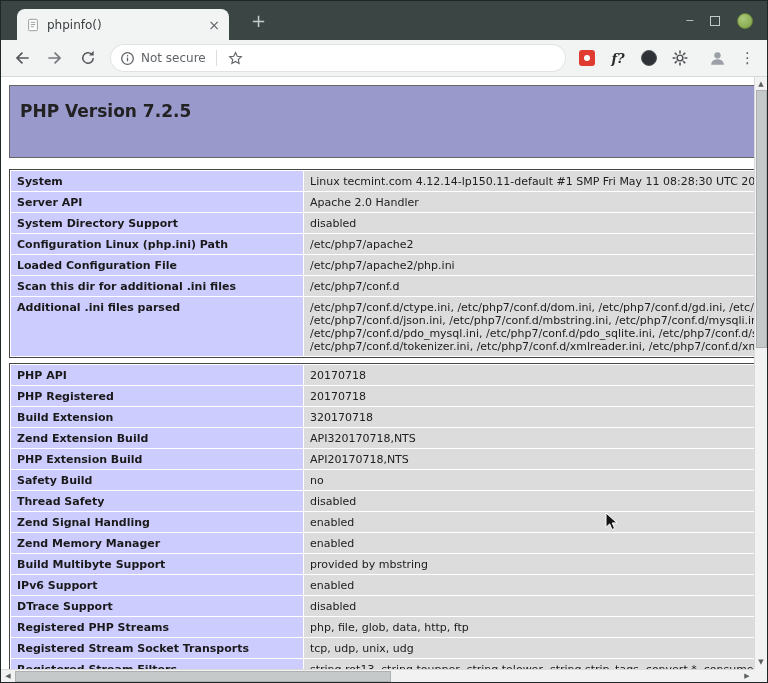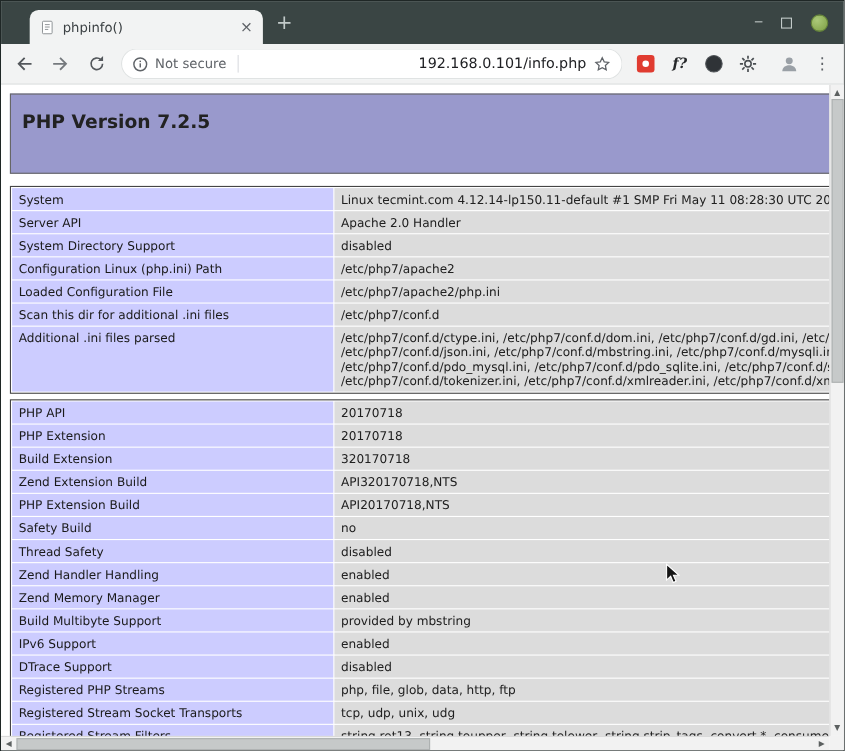--- a/index.html
+++ b/index.html
@@ -3,41 +3,41 @@
 <meta charset="utf-8">
 <style>
   * { margin:0; padding:0; box-sizing:border-box; }
   html,body { width:768px; height:683px; overflow:hidden; background:#d8d8d8;
               font-family:"DejaVu Sans", sans-serif; }
   .window { width:768px; height:683px; border:1px solid #1f2726; background:#fff;
             display:flex; flex-direction:column; position:relative; }
 
   
   .titlebar { flex:0 0 39px; background:#3a4544; position:relative; }
-  .tab { position:absolute; left:26px; top:8px; width:212px; height:31px;
+  .tab { position:absolute; left:16px; top:8px; width:212px; height:31px;
          background:#f2f3f3; border-radius:8px 8px 0 0; display:flex;
          align-items:center; padding:0 9px; gap:7px; }
   .tab-title { font-size:12px; color:#3b4043; flex:1; white-space:nowrap; overflow:hidden; }
   .tab-close { font-size:14px; color:#5f6368; line-height:1; }
   .newtab { position:absolute; left:250px; top:9px; font-size:18px; color:#c2cac9; }
   .winctl { position:absolute; right:14px; top:0; height:39px; display:flex;
             align-items:center; gap:17px; }
   .btn-min { color:#c2cac9; font-size:11px; line-height:1; }
   .btn-restore { width:10px; height:10px; border:1px solid #c2cac9; display:inline-block; }
   .btn-close { width:16px; height:16px; border-radius:50%;
                background:radial-gradient(circle at 35% 32%, #abc979, #7e9e44);
                border:1px solid #66853a; display:inline-block; }
 
   
   .toolbar { flex:0 0 37px; background:#f2f3f3; border-bottom:1px solid #d6d9d9;
              display:flex; align-items:center; padding:0 10px; gap:11px; }
   .nav-btn { width:22px; height:22px; display:flex; align-items:center; justify-content:center; }
   .omnibox { flex:1; height:28px; background:#fff; border-radius:14px;
              box-shadow:inset 0 0 0 1px #e0e3e3; display:flex; align-items:center;
-             padding:0 10px; gap:6px; min-width:0;text-align:right; }
+             padding:0 10px; gap:6px; min-width:0; }
   .sec-label { font-size:12px; color:#5f6368; white-space:nowrap; }
   .ob-divider { width:1px; height:16px; background:#dadce0; margin:0 4px; }
   .url { font-size:13px; color:#202124; flex:1; white-space:nowrap; overflow:hidden; }
   .ext { width:20px; height:20px; display:flex; align-items:center; justify-content:center; }
   .red-badge { width:16px; height:16px; background:#e03b30; border-radius:3px;
                display:grid; place-items:center; }
   .red-badge::after { content:""; width:6px; height:6px; background:#fff; border-radius:50%; }
   .fq { font-family:"DejaVu Serif", serif; font-style:italic; font-weight:bold;
         font-size:13px; color:#26282a; }
   .dark-circle { width:16px; height:16px; border-radius:50%; background:#2f3337;
@@ -52,21 +52,21 @@
   .phpwrap { padding:8px 0 0 8px; width:950px; color:#222; }
   .php-header { width:940px; height:73px; background:#9999cc; border:1px solid #666;
                 padding:15px 10px 0; }
   .php-header h1 { font-size:17px; font-weight:bold; color:#222; }
 
   table.info-table { width:940px; border-collapse:separate; border-spacing:1px;
                      background:#fff; border:1px solid #454545; table-layout:fixed; }
   table.info-table.first { margin-top:11px; }
   table.info-table.second { margin-top:5px; }
   col.c1 { width:292px; }
-  td.e { background:#ccccff; font-weight:normal; font-size:11px; line-height:13px;
+  td.e { background:#ccccff; font-weight:bold; font-size:11px; line-height:13px;
          padding:4px 6px 3px; vertical-align:top; color:#1a1a1a; white-space:nowrap;
          overflow:hidden; }
   td.v { background:#dcdcdc; font-size:11px; line-height:13px; padding:4px 6px 3px;
          vertical-align:top; color:#202020; white-space:pre-line; overflow:hidden; }
 
   
   .vscroll { position:absolute; top:0; right:0; bottom:13px; width:13px;
              background:#f2f2f2; border-left:1px solid #dadada; }
   .varrow { position:absolute; left:0; width:12px; height:12px; font-size:7px;
             color:#5c6060; display:flex; align-items:center; justify-content:center; }
@@ -125,21 +125,20 @@
     </span>
 
     <div class="omnibox">
       <svg width="15" height="15" viewBox="0 0 16 16">
         <circle cx="8" cy="8" r="6.2" fill="none" stroke="#5f6368" stroke-width="1.4"></circle>
         <rect x="7.3" y="7" width="1.4" height="4" fill="#5f6368"></rect>
         <rect x="7.3" y="4.4" width="1.4" height="1.4" fill="#5f6368"></rect>
       </svg>
       <span class="sec-label">Not secure</span>
       <span class="ob-divider"></span>
-      <span class="url">192.168.0.101/info.php</span>
       <svg width="17" height="17" viewBox="0 0 24 24">
         <path d="M12 3.6l2.5 5.2 5.7.7-4.2 3.9 1.1 5.6L12 16.2 6.9 19l1.1-5.6-4.2-3.9 5.7-.7z" fill="none" stroke="#5f6368" stroke-width="1.6"></path>
       </svg>
     </div>
 
     <span class="ext">
         <span class="red-badge"></span>
       </span>
     <span class="ext fq">f?</span>
     <span class="ext">
@@ -220,21 +219,21 @@
               <col>
             </colgroup>
           <tbody>
 
               <tr>
                 <td class="e">PHP API</td>
                 <td class="v">20170718</td>
               </tr>
 
               <tr>
-                <td class="e">PHP Extension</td>
+                <td class="e">PHP Registered</td>
                 <td class="v">20170718</td>
               </tr>
 
               <tr>
                 <td class="e">Build Extension</td>
                 <td class="v">320170718</td>
               </tr>
 
               <tr>
                 <td class="e">Zend Extension Build</td>
@@ -250,21 +249,21 @@
                 <td class="e">Safety Build</td>
                 <td class="v">no</td>
               </tr>
 
               <tr>
                 <td class="e">Thread Safety</td>
                 <td class="v">disabled</td>
               </tr>
 
               <tr>
-                <td class="e">Zend Handler Handling</td>
+                <td class="e">Zend Signal Handling</td>
                 <td class="v">enabled</td>
               </tr>
 
               <tr>
                 <td class="e">Zend Memory Manager</td>
                 <td class="v">enabled</td>
               </tr>
 
               <tr>
                 <td class="e">Build Multibyte Support</td>

